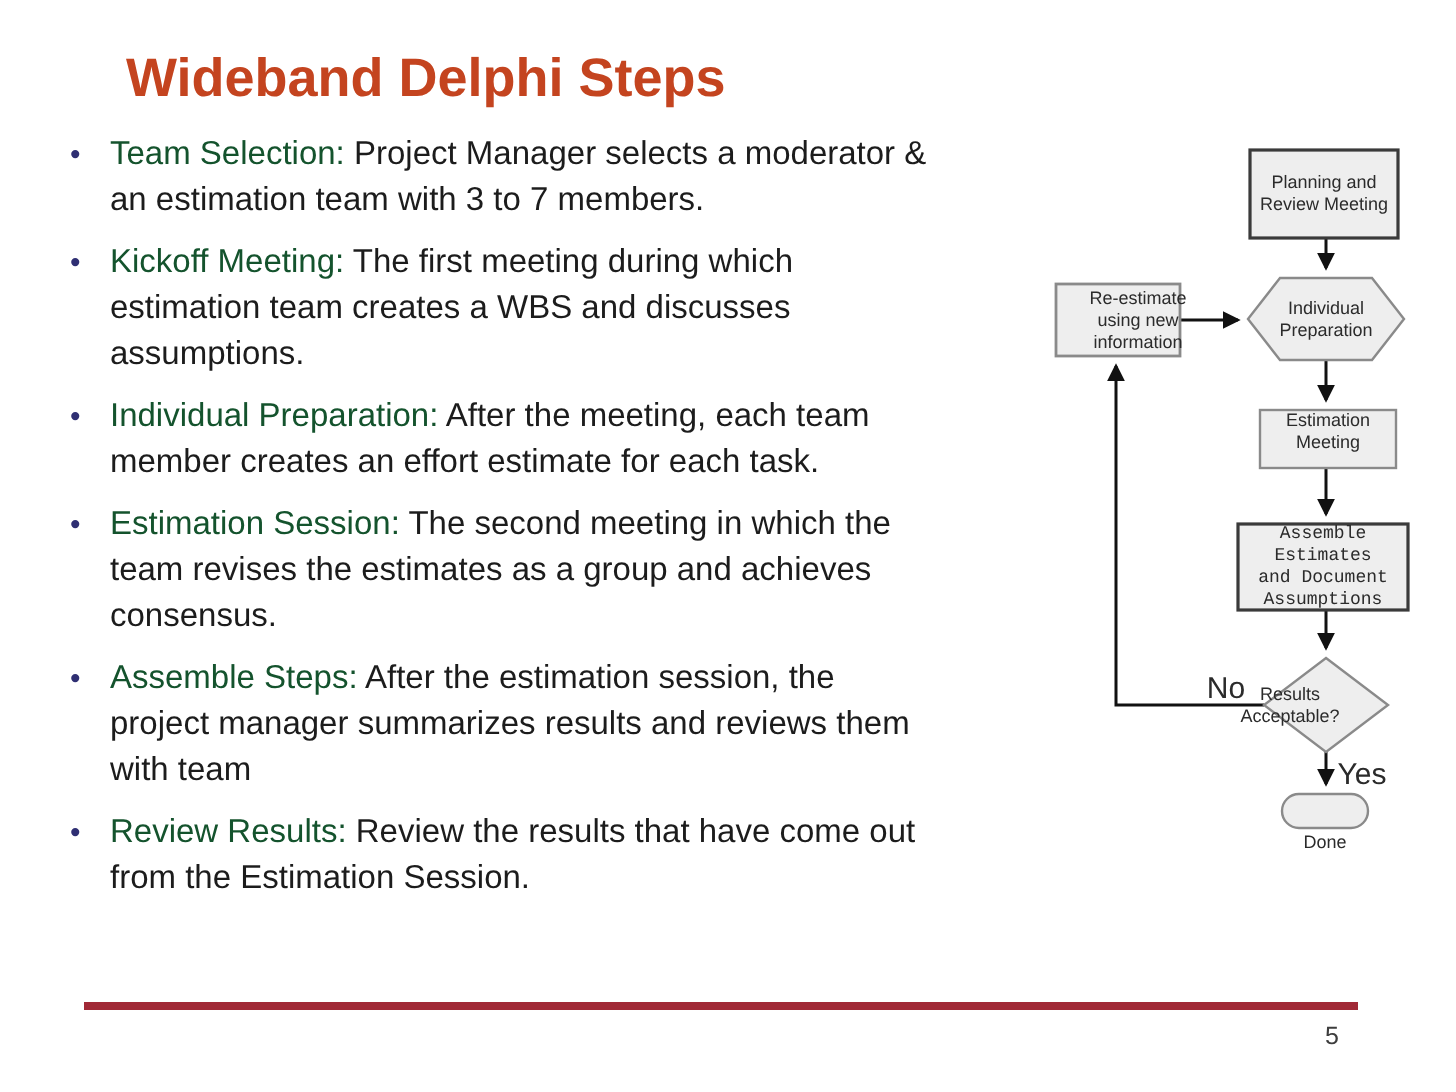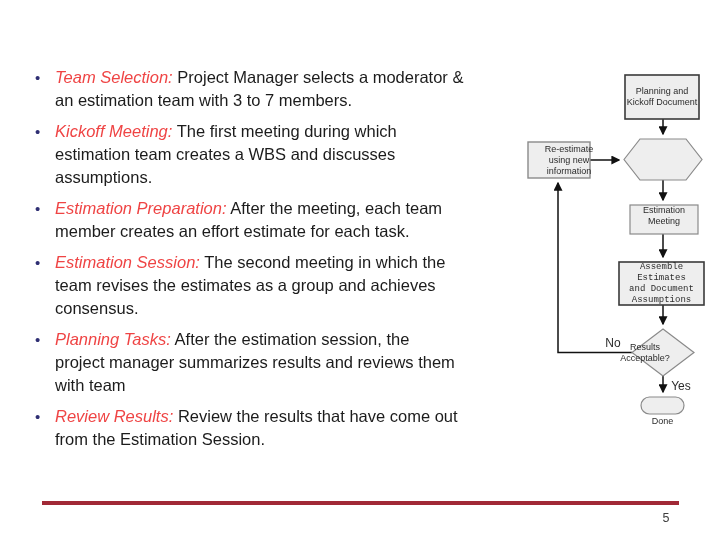--- a/index.html
+++ b/index.html
@@ -39,22 +39,21 @@
     color: #1c1c1c;
     white-space: pre-line;
   }
   .bullet-dot {
     position: absolute;
     left: 2px; top: 0;
     color: #2f2f73;
     font-size: 15px;
   }
   .lead {
-    font-style: italic;
-    color: #ef4444;
+    color: #14532d;
   }
 
   
   .flowchart-svg {
     position: absolute;
     left: 510px; top: 65px;
     width: 218px; height: 360px;
   }
   .fc-label {
     position: absolute;
@@ -62,21 +61,21 @@
     align-items: center;
     justify-content: center;
     text-align: center;
     font-size: 9px;
     line-height: 11px;
     color: #2b2b2b;
     white-space: pre-line;
   }
   .fc-edge-label {
     position: absolute;
-    font-size: 12px;
+    font-size: 15px;
     color: #2b2b2b;
     text-align: center;
   }
 
   .footer-line {
     position: absolute;
     left: 42px; top: 501px;
     width: 637px; height: 4px;
     background: #a12936;
   }
@@ -87,33 +86,34 @@
     text-align: center;
     font-size: 12.5px;
     color: #3d3d3d;
   }
 </style>
 </head>
 <body>
 
 <div class="slide">
 
+  <h1 class="title">Wideband Delphi Steps</h1>
 
   <ul class="bullets">
     <li class="bullet-item"><span class="bullet-dot">•</span><span class="lead">Team Selection:</span> <span>Project Manager selects a moderator &amp;
 an estimation team with 3 to 7 members.</span></li>
     <li class="bullet-item"><span class="bullet-dot">•</span><span class="lead">Kickoff Meeting:</span> <span>The first meeting during which
 estimation team creates a WBS and discusses
 assumptions.</span></li>
-    <li class="bullet-item"><span class="bullet-dot">•</span><span class="lead">Estimation Preparation:</span> <span>After the meeting, each team
+    <li class="bullet-item"><span class="bullet-dot">•</span><span class="lead">Individual Preparation:</span> <span>After the meeting, each team
 member creates an effort estimate for each task.</span></li>
     <li class="bullet-item"><span class="bullet-dot">•</span><span class="lead">Estimation Session:</span> <span>The second meeting in which the
 team revises the estimates as a group and achieves
 consensus.</span></li>
-    <li class="bullet-item"><span class="bullet-dot">•</span><span class="lead">Planning Tasks:</span> <span>After the estimation session, the
+    <li class="bullet-item"><span class="bullet-dot">•</span><span class="lead">Assemble Steps:</span> <span>After the estimation session, the
 project manager summarizes results and reviews them
 with team</span></li>
     <li class="bullet-item"><span class="bullet-dot">•</span><span class="lead">Review Results:</span> <span>Review the results that have come out
 from the Estimation Session.</span></li>
   </ul>
 
   <svg class="flowchart-svg" viewBox="510 65 218 360" xmlns="http://www.w3.org/2000/svg">
     <defs>
       <marker id="arrow" viewBox="0 0 10 10" refX="8.5" refY="5" markerWidth="6" markerHeight="6" orient="auto-start-reverse">
         <path d="M0,0 L10,5 L0,10 z" fill="#111111"></path>
@@ -131,21 +131,23 @@
     <rect x="625" y="75" width="74" height="44" fill="#eeeeee" stroke="#3a3a3a" stroke-width="1.6"></rect>
     <polygon points="624,159.5 640,139 686,139 702,159.5 686,180 640,180" fill="#eeeeee" stroke="#8a8a8a" stroke-width="1.2"></polygon>
     <rect x="528" y="142" width="62" height="36" fill="#eeeeee" stroke="#8a8a8a" stroke-width="1.4"></rect>
     <rect x="630" y="205" width="68" height="29" fill="#eeeeee" stroke="#8a8a8a" stroke-width="1.2"></rect>
     <rect x="619" y="262" width="85" height="43" fill="#eeeeee" stroke="#3a3a3a" stroke-width="1.6"></rect>
     <polygon points="663,329 694,352.5 663,376 632,352.5" fill="#eeeeee" stroke="#8a8a8a" stroke-width="1.2"></polygon>
     <rect x="641" y="397" width="43" height="17" rx="8.5" fill="#eeeeee" stroke="#8a8a8a" stroke-width="1.2"></rect>
   </svg>
 
   <div class="fc-label" style="left:625px; top:75px; width:74px; height:44px;">Planning and
-Kickoff Document</div>
+Review Meeting</div>
+  <div class="fc-label" style="left:631px; top:139px; width:64px; height:41px;">Individual
+Preparation</div>
   <div class="fc-label" style="left:528px; top:142px; width:82px; height:36px;">Re-estimate
 using new
 information</div>
   <div class="fc-label" style="left:630px; top:205px; width:68px; height:21px;">Estimation
 Meeting</div>
   <div class="fc-label" style="left:619px; top:262px; width:85px; height:43px;font-family:Liberation Mono, monospace;">Assemble Estimates
 and Document
 Assumptions</div>
   <div class="fc-label" style="left:612px; top:333px; width:66px; height:39px;">Results
 Acceptable?</div>

